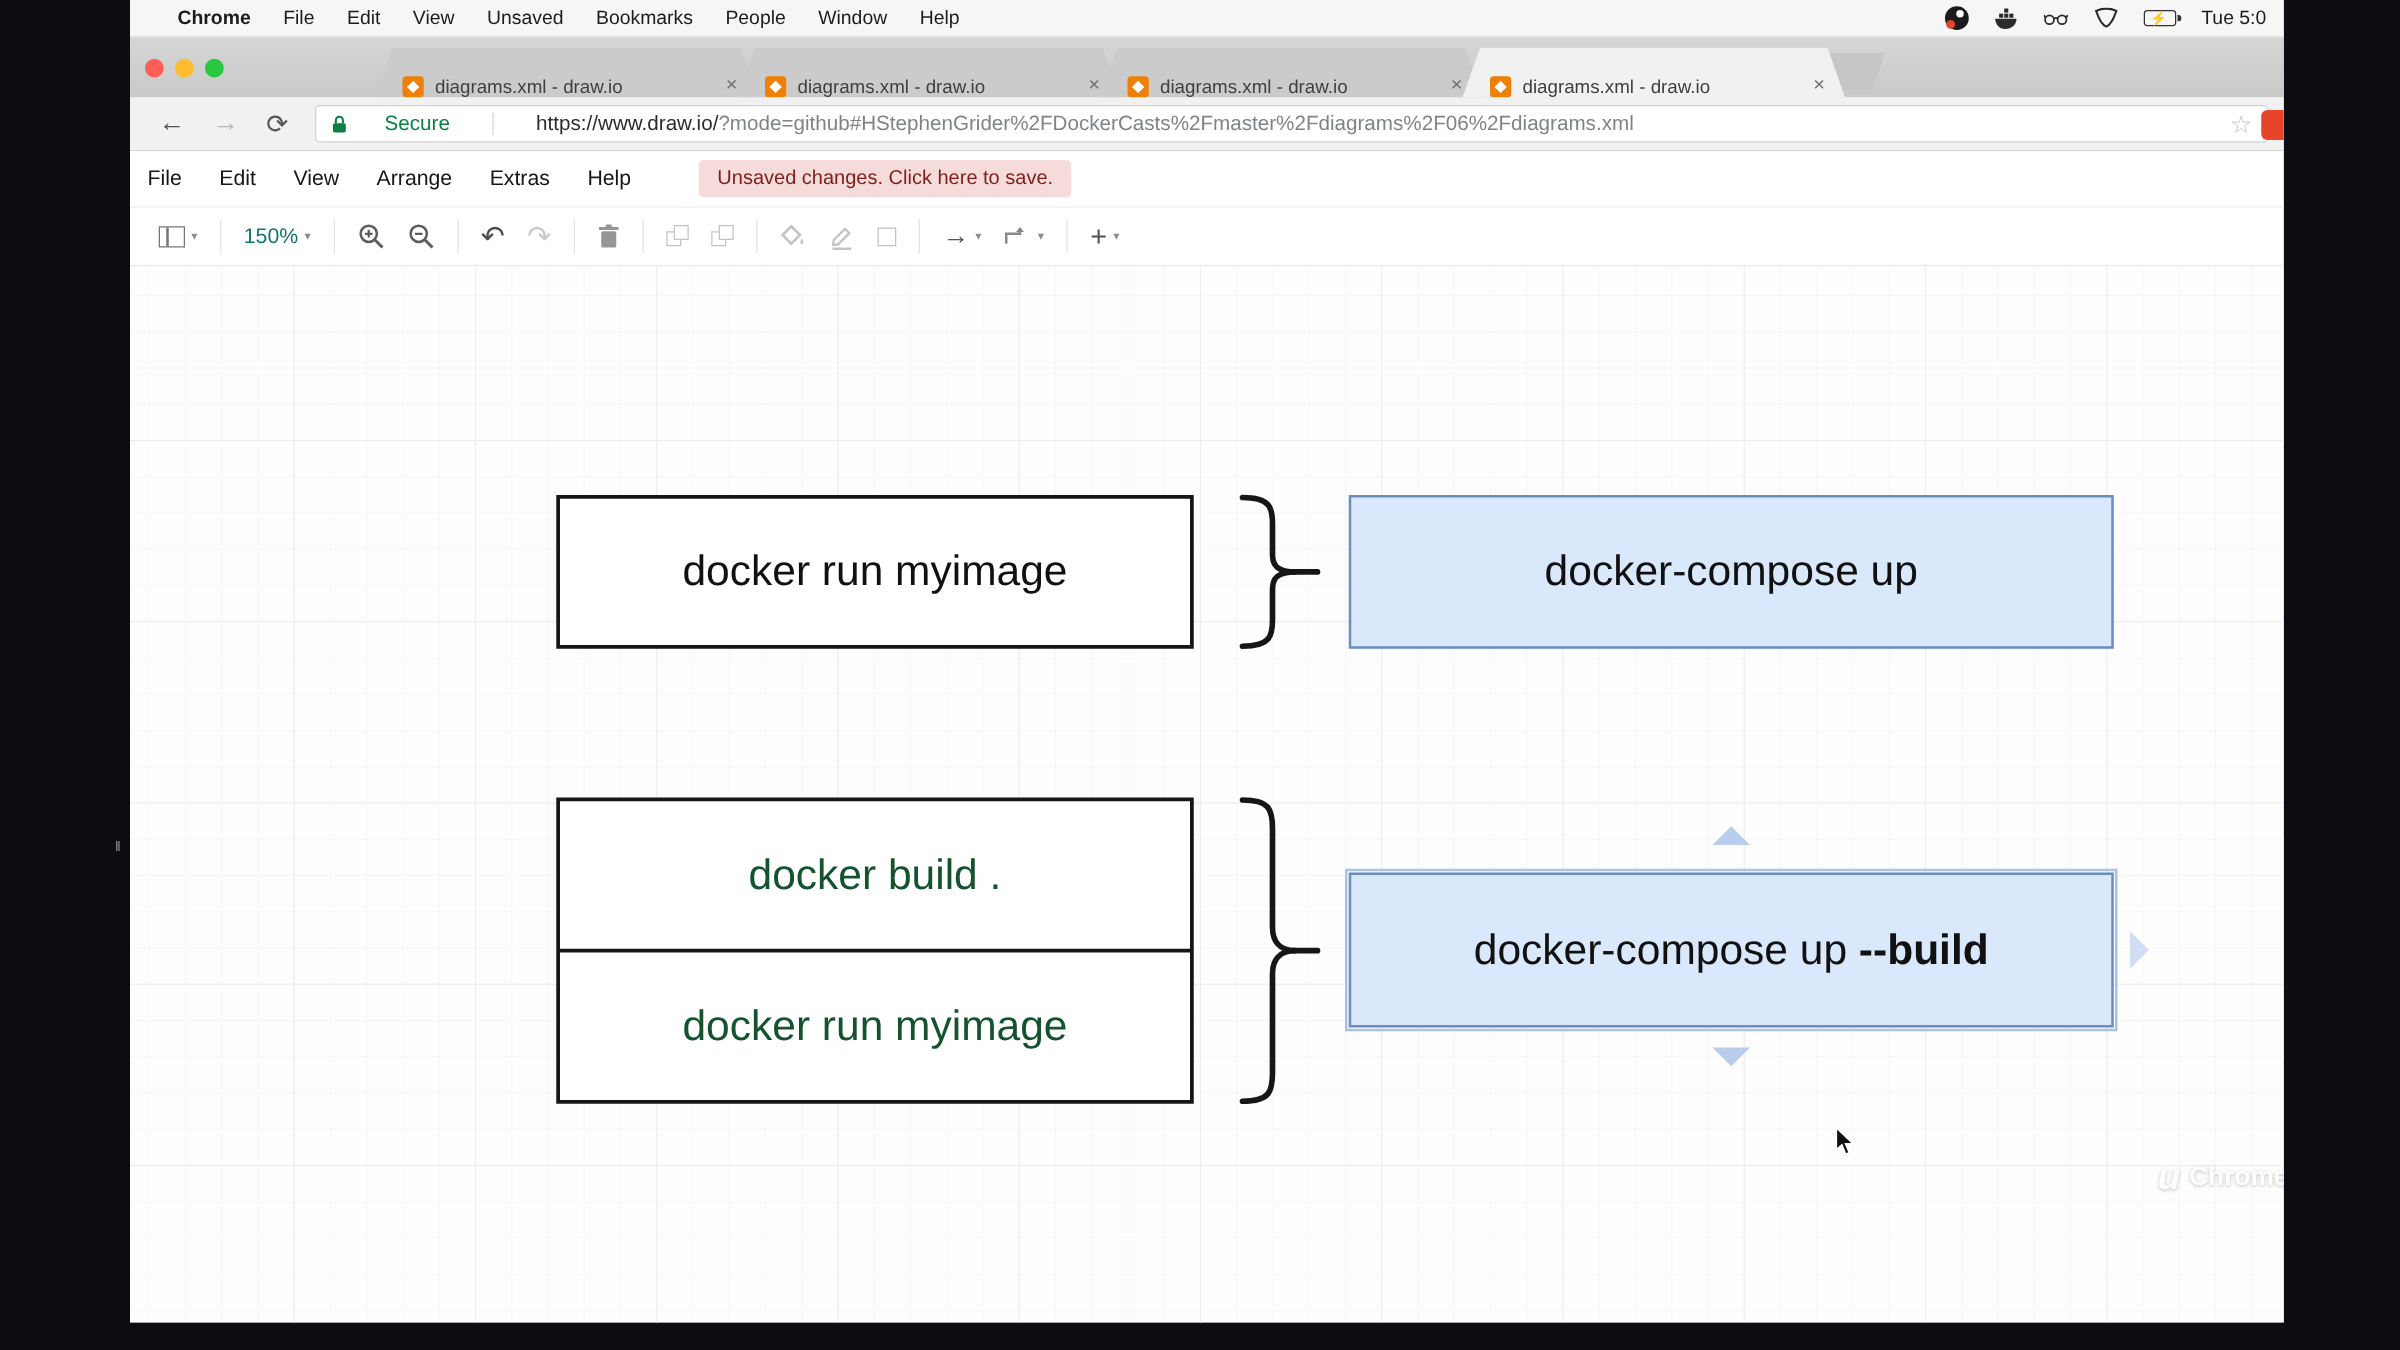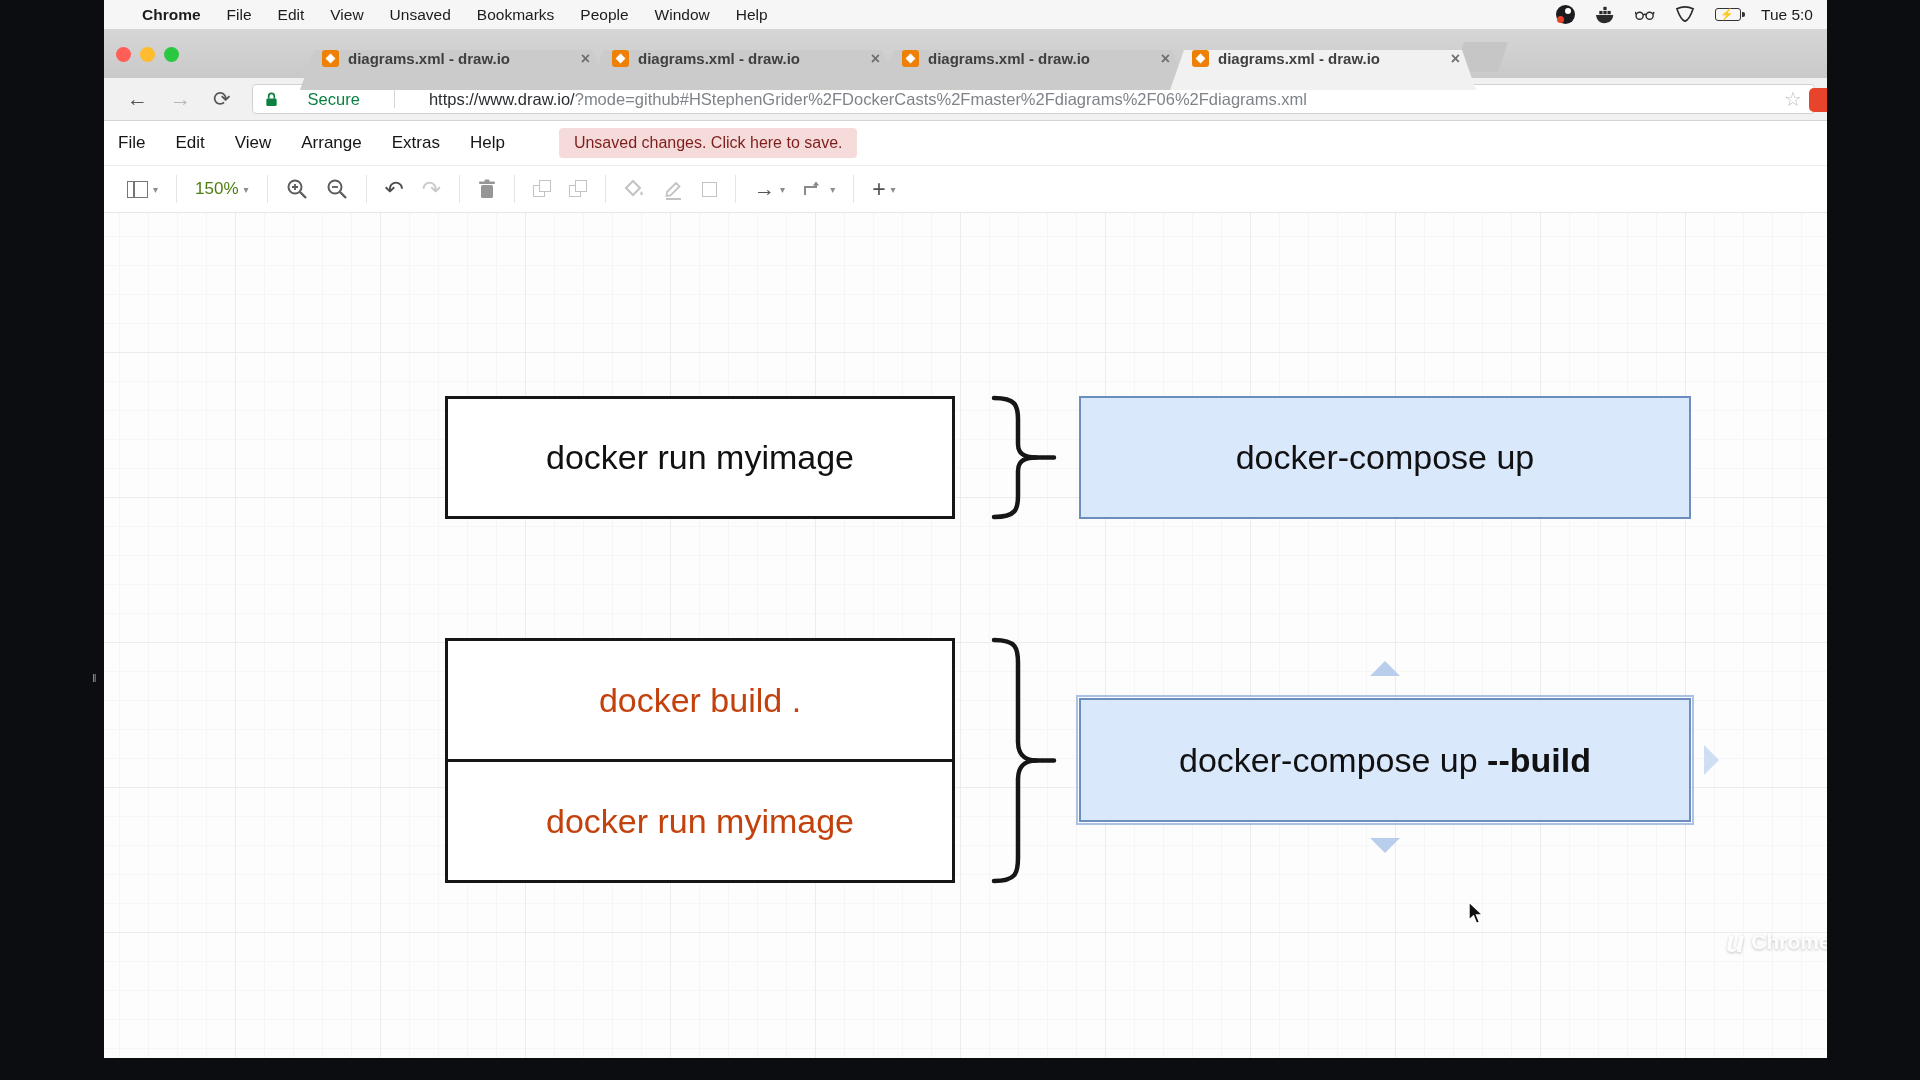--- a/index.html
+++ b/index.html
@@ -31,23 +31,23 @@
                  background:#333; border-radius:0 2px 2px 0; }
   .batt .bolt { position:absolute; left:4px; top:-1px; font-size:11px; color:#333; }
 
   
   .tabstrip { position:absolute; left:0; top:30px; right:0; height:48px;
               background:linear-gradient(#d6d6d6,#c9c9c9); }
   .lights { position:absolute; left:12px; top:17px; display:flex; gap:9px; }
   .light { width:15px; height:15px; border-radius:50%; }
   .light.red { background:#ff5f57; } .light.yellow { background:#febc2e; } .light.green { background:#2ac840; }
 
-  .tab { position:absolute; top:20px; height:40px; width:306px; display:flex; align-items:flex-start;
+  .tab { position:absolute; top:8px; height:40px; width:306px; display:flex; align-items:flex-end;
          padding:0 16px 0 22px; clip-path:polygon(14px 0, calc(100% - 14px) 0, 100% 100%, 0 100%);
-         background:#cbcbcb; font-size:15px; color:#3f3f3f;font-weight:bold; }
+         background:#cbcbcb; font-size:15px; color:#3f3f3f; }
   .tab.active { background:#f1f1f1; z-index:3; }
   .tab .favicon { width:17px; height:17px; border-radius:3px; background:#ef8006; position:relative;
                   margin-right:9px; flex:0 0 auto; }
   .tab .favicon::after { content:""; position:absolute; left:5px; top:5px; width:7px; height:7px;
                          background:#fff; transform:rotate(45deg); }
   .tab .tlabel { flex:1; white-space:nowrap; overflow:hidden; }
   .tab .close { color:#6f6f6f; font-size:16px; margin-left:8px; }
   .newtab { position:absolute; top:12px; left:1350px; width:54px; height:30px; background:#c6c6c6;
             clip-path:polygon(10px 0, 100% 0, calc(100% - 10px) 100%, 0 100%); }
 
@@ -76,21 +76,21 @@
 
   
   .dtoolbar { position:absolute; left:0; top:165px; right:0; height:48px; background:#fff;
               border-top:1px solid #ececec; border-bottom:1px solid #e6e6e6;
               display:flex; align-items:center; padding:0 14px; color:#666; }
   .titem { display:flex; align-items:center; margin:0 9px; }
   .tsep { width:1px; height:28px; background:#e4e4e4; margin:0 9px; }
   .caret { font-size:10px; color:#8d8d8d; margin-left:5px; }
   .pageicon { width:21px; height:17px; border:1.5px solid #757575; position:relative; background:#fff; }
   .pageicon::before { content:""; position:absolute; left:5px; top:0; bottom:0; width:1.5px; background:#757575; }
-  .zoomtext { font-size:17px; color:#4d7c0f; }
+  .zoomtext { font-size:17px; color:#0f766e; }
   .uglyph { font-size:23px; line-height:1; }
   .undo { color:#4e4e4e; } .redo { color:#c9c9c9; }
   .stack { position:relative; width:18px; height:18px; }
   .stack i { position:absolute; width:12px; height:12px; border:1.7px solid #c3c3c3; background:#fff; }
   .stack i:nth-child(1){ left:0; top:5px; } .stack i:nth-child(2){ left:6px; top:0; }
   .shapebox { width:15px; height:15px; border:1.8px solid #c3c3c3; }
   .arrowg { font-size:21px; color:#555; }
   .plus { font-size:23px; color:#515151; }
 
   
@@ -102,21 +102,21 @@
               linear-gradient(90deg, #f6f6f6 1px, transparent 1px);
             background-size:145px 145px, 145px 145px, 29px 29px, 29px 29px;
             background-position:-14px -6px, -14px -6px, -14px -6px, -14px -6px; }
   .node { position:absolute; display:flex; align-items:center; justify-content:center;
           font-size:34px; color:#111; background:#fff; border:3px solid #161616; }
   .hl { background:var(--hl-fill,#dae8fc); border:2px solid var(--hl-border,#6c8ebf); }
   .hl.selected { outline:2px solid #a9c2e6; outline-offset:1px; }
   .stackbox { position:absolute; border:3px solid #161616; background:#fff;
               display:flex; flex-direction:column; }
   .stackbox .cell { flex:1; display:flex; align-items:center; justify-content:center;
-                    font-size:34px; color:#c2410c; }
+                    font-size:34px; color:#14532d; }
   .stackbox .cell + .cell { border-top:3px solid #161616; }
   .brace { position:absolute; }
   .tri { position:absolute; width:0; height:0; }
   .tri.up    { border-left:15px solid transparent; border-right:15px solid transparent; border-bottom:15px solid #b9cdec; }
   .tri.down  { border-left:15px solid transparent; border-right:15px solid transparent; border-top:15px solid #b9cdec; }
   .tri.right { border-top:15px solid transparent; border-bottom:15px solid transparent; border-left:15px solid #cfdef2; }
   .watermark { position:absolute; left:1622px; top:712px; display:flex; align-items:center; gap:7px;
                color:rgba(255,255,255,0.95); text-shadow:0 1px 3px rgba(120,120,120,0.45);
                font-size:21px; font-weight:bold; }
   .watermark .swoosh { font-size:30px; font-style:italic; font-weight:bold; }

